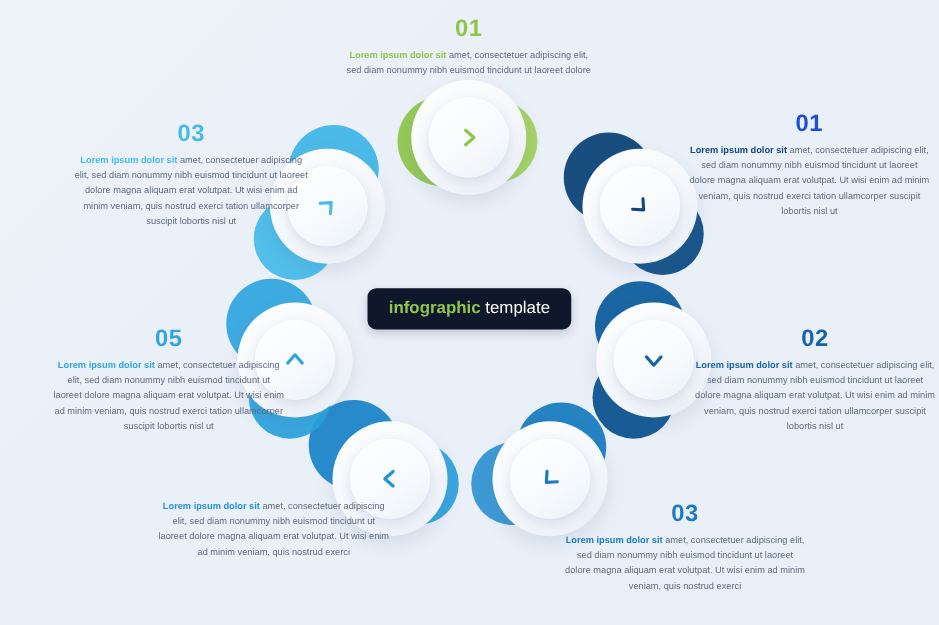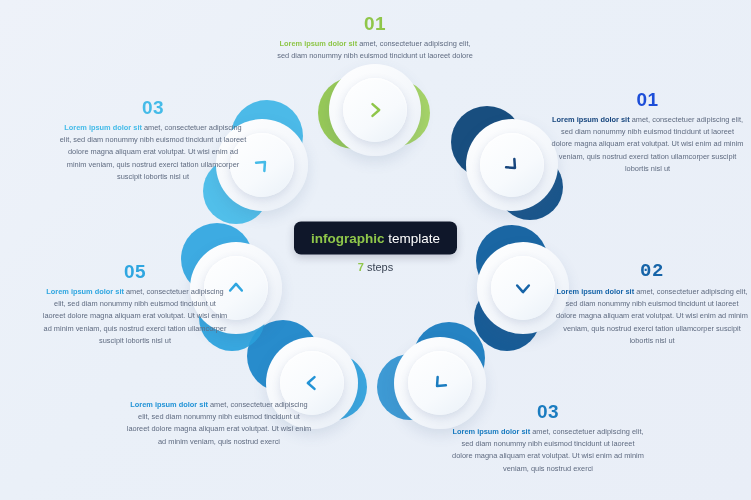--- a/index.html
+++ b/index.html
@@ -217,21 +217,21 @@
   </div>
 
   <div class="block ta-center" style="left:550px; top:90px; width:195px;">
     <div class="num" style="color: #1d4ed8;">01</div>
     <div class="body">
       <span class="lead" style="color: rgb(23, 70, 126);">Lorem ipsum dolor sit</span><span> amet, consectetuer adipiscing elit, sed diam nonummy nibh euismod tincidunt ut laoreet dolore magna aliquam erat volutpat. Ut wisi enim ad minim veniam, quis nostrud exerci tation ullamcorper suscipit lobortis nisl ut</span>
     </div>
   </div>
 
   <div class="block ta-center" style="left:556px; top:262px; width:192px;">
-    <div class="num" style="color: rgb(22, 100, 168); font-family: Liberation Mono, monospace;">02</div>
+    <div class="num" style="color: rgb(22, 100, 168);">02</div>
     <div class="body">
       <span class="lead" style="color: rgb(22, 100, 168);">Lorem ipsum dolor sit</span><span> amet, consectetuer adipiscing elit, sed diam nonummy nibh euismod tincidunt ut laoreet dolore magna aliquam erat volutpat. Ut wisi enim ad minim veniam, quis nostrud exerci tation ullamcorper suscipit lobortis nisl ut</span>
     </div>
   </div>
 
   <div class="block ta-center" style="left:452px; top:402px; width:192px;">
     <div class="num" style="color: rgb(26, 124, 192);">03</div>
     <div class="body">
       <span class="lead" style="color: rgb(26, 124, 192);">Lorem ipsum dolor sit</span><span> amet, consectetuer adipiscing elit, sed diam nonummy nibh euismod tincidunt ut laoreet dolore magna aliquam erat volutpat. Ut wisi enim ad minim veniam, quis nostrud exerci</span>
     </div>
@@ -254,18 +254,15 @@
     <div class="num" style="color: rgb(69, 187, 232);">03</div>
     <div class="body">
       <span class="lead" style="color: rgb(69, 187, 232);">Lorem ipsum dolor sit</span><span> amet, consectetuer adipiscing elit, sed diam nonummy nibh euismod tincidunt ut laoreet dolore magna aliquam erat volutpat. Ut wisi enim ad minim veniam, quis nostrud exerci tation ullamcorper suscipit lobortis nisl ut</span>
     </div>
   </div>
 
   <div id="center-badge">
     <div class="badge-pill">
       <span class="b1">infographic</span><span class="b2"> template</span>
     </div>
-    <div class="steps-line">
-      <span class="sn">7</span><span> steps</span>
-    </div>
   </div>
 
 </div>
 
 </body></html>

